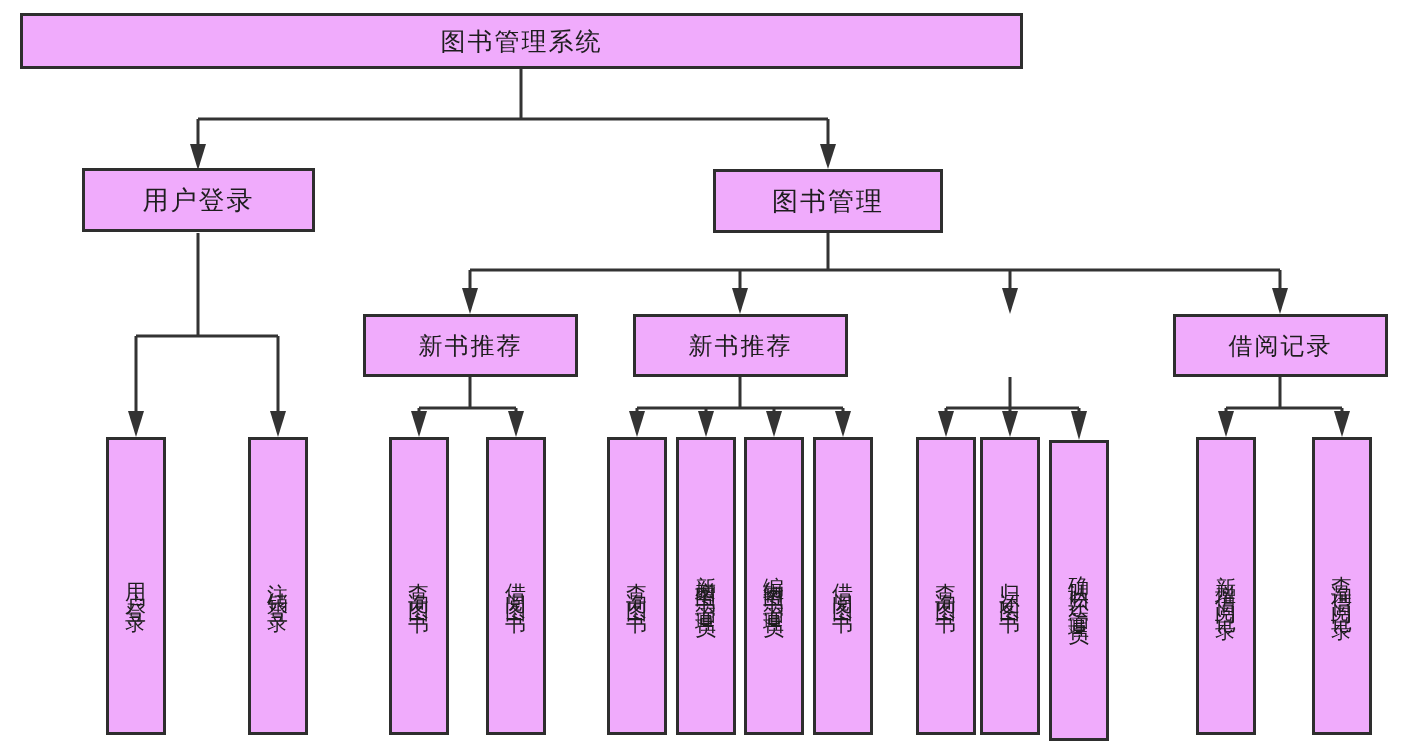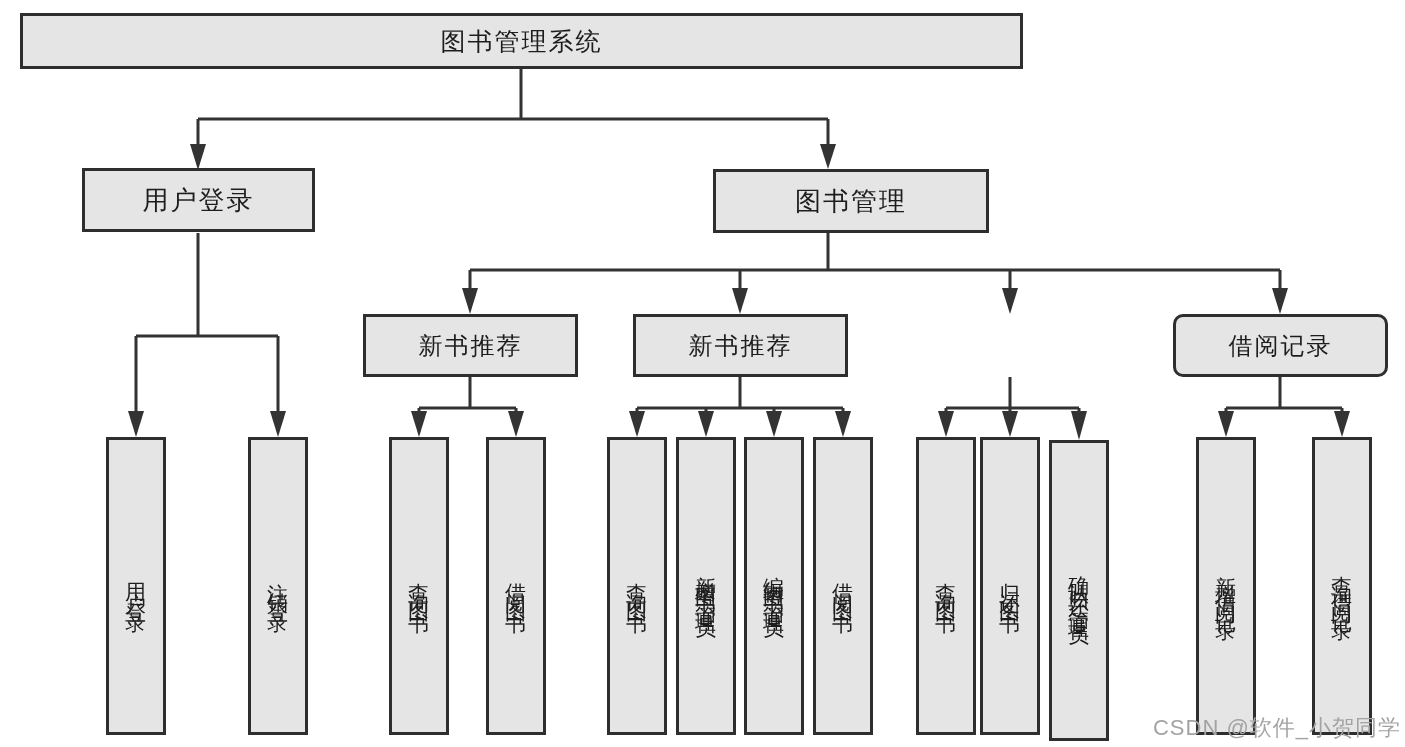--- a/index.html
+++ b/index.html
@@ -17,47 +17,47 @@
   }
   #connectors {
     position: absolute;
     left: 0;
     top: 0;
     z-index: 1;
   }
   .box {
     position: absolute;
     box-sizing: border-box;
-    background: #e5e5e5;
+    background: #f0abfc;
     border: 3px solid #2e2e2e;
     color: #1d1d1d;
     display: flex;
     align-items: center;
     justify-content: center;
     z-index: 2;
     text-align: center;
     white-space: nowrap;
   }
   
   .root {
     left: 20px; top: 13px;
     width: 1003px; height: 56px;
     font-size: 25px;
     letter-spacing: 2px;
   }
   
   .lvl2 { height: 64px; font-size: 26px; letter-spacing: 2px; }
   .b-user-login { left: 82px;  top: 168px; width: 233px; }
-  .b-book-mgmt  { left: 713px; top: 169px; width: 276px; }
+  .b-book-mgmt  { left: 713px; top: 169px; width: 230px; }
   
   .lvl3 { top: 314px; width: 215px; height: 63px; font-size: 24px; letter-spacing: 2px; font-family: Liberation Mono, monospace; }
   .b-new-books      { left: 363px;  }
   .b-book-borrow    { left: 633px;  }
   .b-current-borrow { left: 903px;  }
-  .b-borrow-records { left: 1173px; border-radius: 10px; }
+  .b-borrow-records { left: 1173px; }
   
   .leaf {
     top: 437px;
     width: 60px; height: 298px;
     writing-mode: vertical-rl;
     text-orientation: mixed;
     font-size: 21px;
     letter-spacing: 10px;
     line-height: 1;
   }
@@ -151,15 +151,14 @@
   <div class="box leaf leaf-c3">编辑图书（管理员）</div>
   <div class="box leaf leaf-c4">借阅图书</div>
 
   <div class="box leaf leaf-d1">查询图书</div>
   <div class="box leaf leaf-d2">归还图书</div>
   <div class="box leaf leaf-d3">确认归还（管理员）</div>
 
   <div class="box leaf leaf-e1">新增借阅记录</div>
   <div class="box leaf leaf-e2">查询借阅记录</div>
 
-  <div class="watermark">CSDN @软件_小贺同学</div>
 
 </div>
 
 </body></html>

